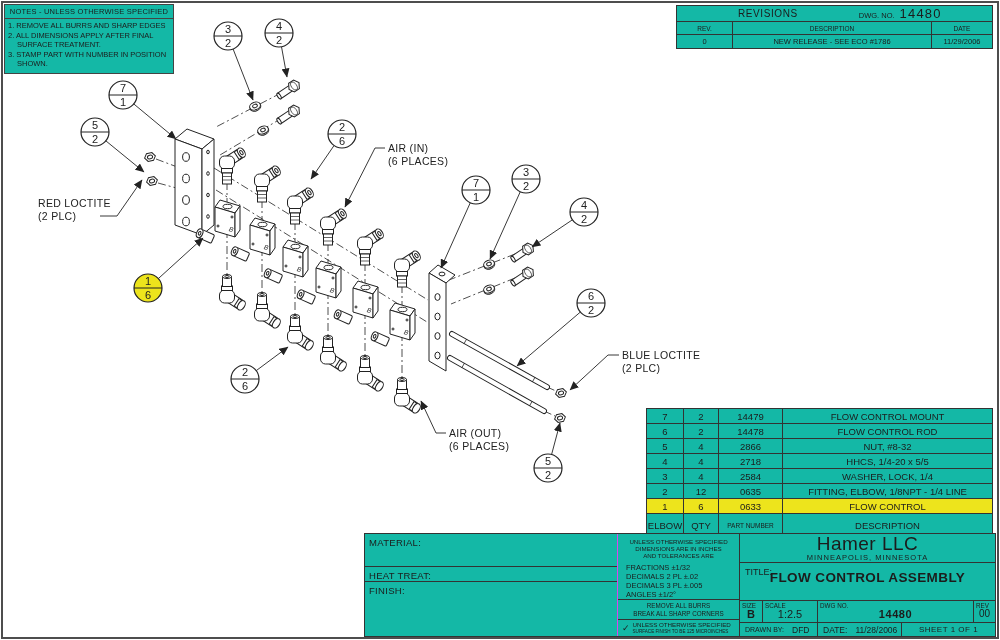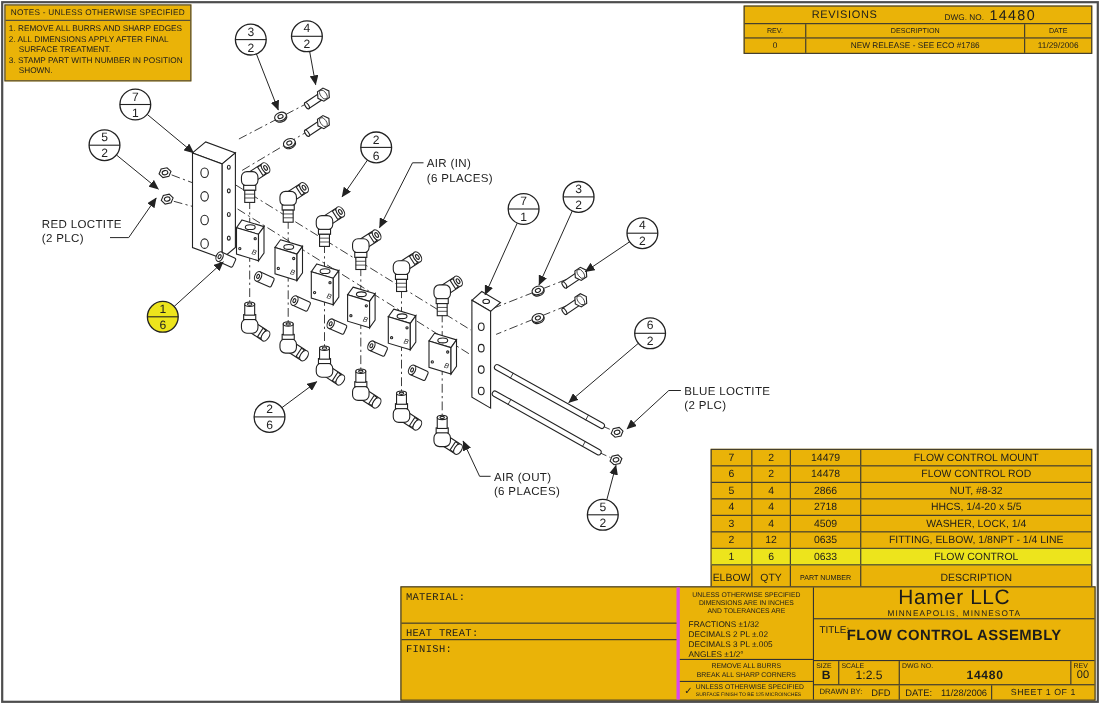--- a/index.html
+++ b/index.html
@@ -1,19 +1,19 @@
 <!DOCTYPE html>
 <html><head>
 <meta charset="utf-8">
 <style>
   html,body{margin:0;padding:0;background:#fff;}
   .sheet{position:relative;width:1000px;height:640px;background:#fff;
          font-family:"Liberation Sans",sans-serif;color:#1c1c1c;overflow:hidden;}
   .frame{position:absolute;left:1px;top:1px;right:1px;bottom:1px;border:2px solid #4d4d4d;}
-  .box{position:absolute;box-sizing:border-box;background:#eab308;}
+  .box{position:absolute;box-sizing:border-box;background:#14b8a6;}
   
   #notes{left:4px;top:4px;width:170px;border:1.5px solid #444;}
   .notes-title{font-size:7.5px;text-align:center;padding:2px 0;border-bottom:1.5px solid #444;letter-spacing:.2px;}
   .notes-body{padding:2px 2px 4px 3px;font-size:7.5px;line-height:9.5px;}
   .note-item{padding-left:9px;text-indent:-9px;}
   
   #revs{left:676px;top:5px;width:317px;border:1px solid #333;}
   .rev-r1{display:flex;height:15px;border-bottom:1px solid #333;align-items:center;}
   .rev-title{flex:1.5;text-align:center;font-size:10px;letter-spacing:.6px;}
   .rev-dwg{flex:1.1;display:flex;align-items:baseline;gap:5px;}
@@ -32,21 +32,21 @@
   .p-row:last-child{border-bottom:none;}
   .p-head{height:22px;}
   .pc{display:flex;align-items:center;justify-content:center;border-right:1px solid #333;}
   .pc:last-child{border-right:none;}
   .p-item{width:36px;} .p-qty{width:34px;} .p-part{width:63px;} .p-desc{flex:1;}
   .p-part-head{font-size:6.5px;}
   .hl{background:#EDE41C;}
   
   #tblock{left:364px;top:533px;width:632px;height:104px;border:1.5px solid #333;}
   .tb-col{position:absolute;top:0;bottom:0;box-sizing:border-box;}
-  #tb-mat{left:0;width:253px;border-right:3px solid #d946ef;display:flex;flex-direction:column;font-family:Liberation Mono, monospace;}
+  #tb-mat{left:0;width:253px;border-right:1px solid #d946ef;display:flex;flex-direction:column;}
   .mat-row{box-sizing:border-box;border-bottom:1px solid #333;font-size:9.5px;padding:3px 0 0 4px;letter-spacing:.3px;}
   .mat-row:last-child{border-bottom:none;flex:1;}
   #tb-tol{left:253px;width:122px;border-right:1px solid #333;display:flex;flex-direction:column;}
   .tol-1{height:66px;border-bottom:1px solid #333;box-sizing:border-box;padding-top:4px;}
   .tol-h{font-size:6.2px;text-align:center;line-height:7.2px;}
   .tol-lines{margin-top:3px;padding-left:8px;font-size:7.5px;line-height:9px;}
   .tol-2{height:20px;border-bottom:1px solid #333;box-sizing:border-box;font-size:6.3px;text-align:center;line-height:7.5px;padding-top:2px;}
   .tol-3{flex:1;display:flex;align-items:center;gap:3px;padding-left:4px;}
   .chk{font-size:9px;}
   .surf-1{font-size:6.2px;line-height:6.8px;}
@@ -588,21 +588,21 @@
       </div>
       <div class="p-row">
         <div class="pc p-item">4</div>
         <div class="pc p-qty">4</div>
         <div class="pc p-part">2718</div>
         <div class="pc p-desc">HHCS, 1/4-20 x 5/5</div>
       </div>
       <div class="p-row">
         <div class="pc p-item">3</div>
         <div class="pc p-qty">4</div>
-        <div class="pc p-part">4509</div>
+        <div class="pc p-part">2584</div>
         <div class="pc p-desc">WASHER, LOCK, 1/4</div>
       </div>
       <div class="p-row">
         <div class="pc p-item">2</div>
         <div class="pc p-qty">12</div>
         <div class="pc p-part">0635</div>
         <div class="pc p-desc">FITTING, ELBOW, 1/8NPT - 1/4 LINE</div>
       </div>
       <div class="p-row hl">
         <div class="pc p-item">1</div>

